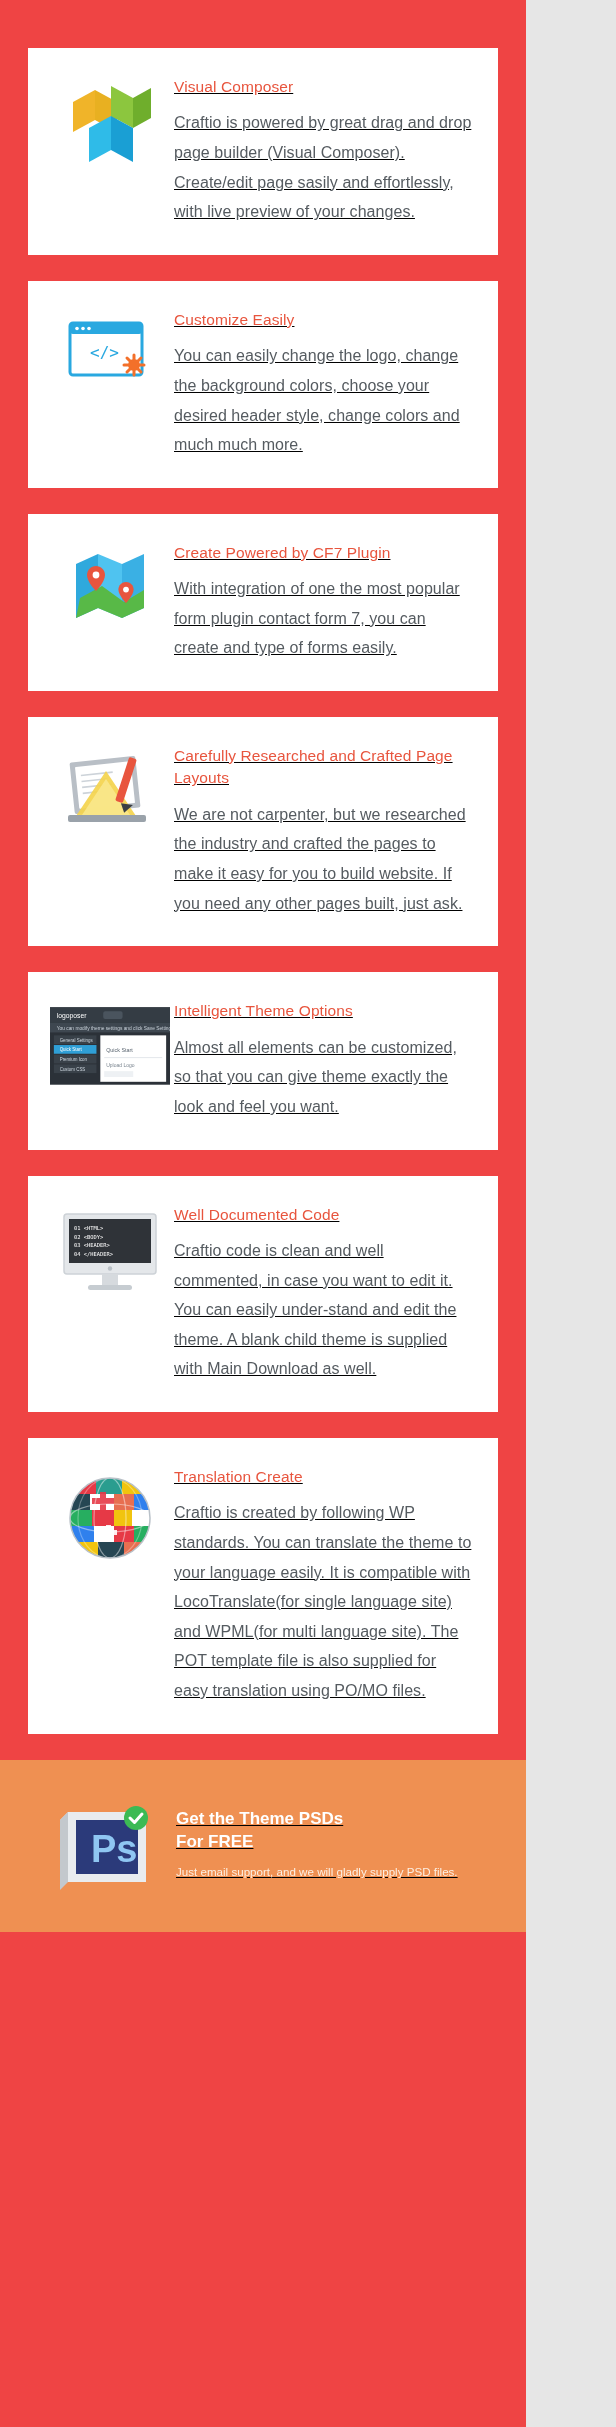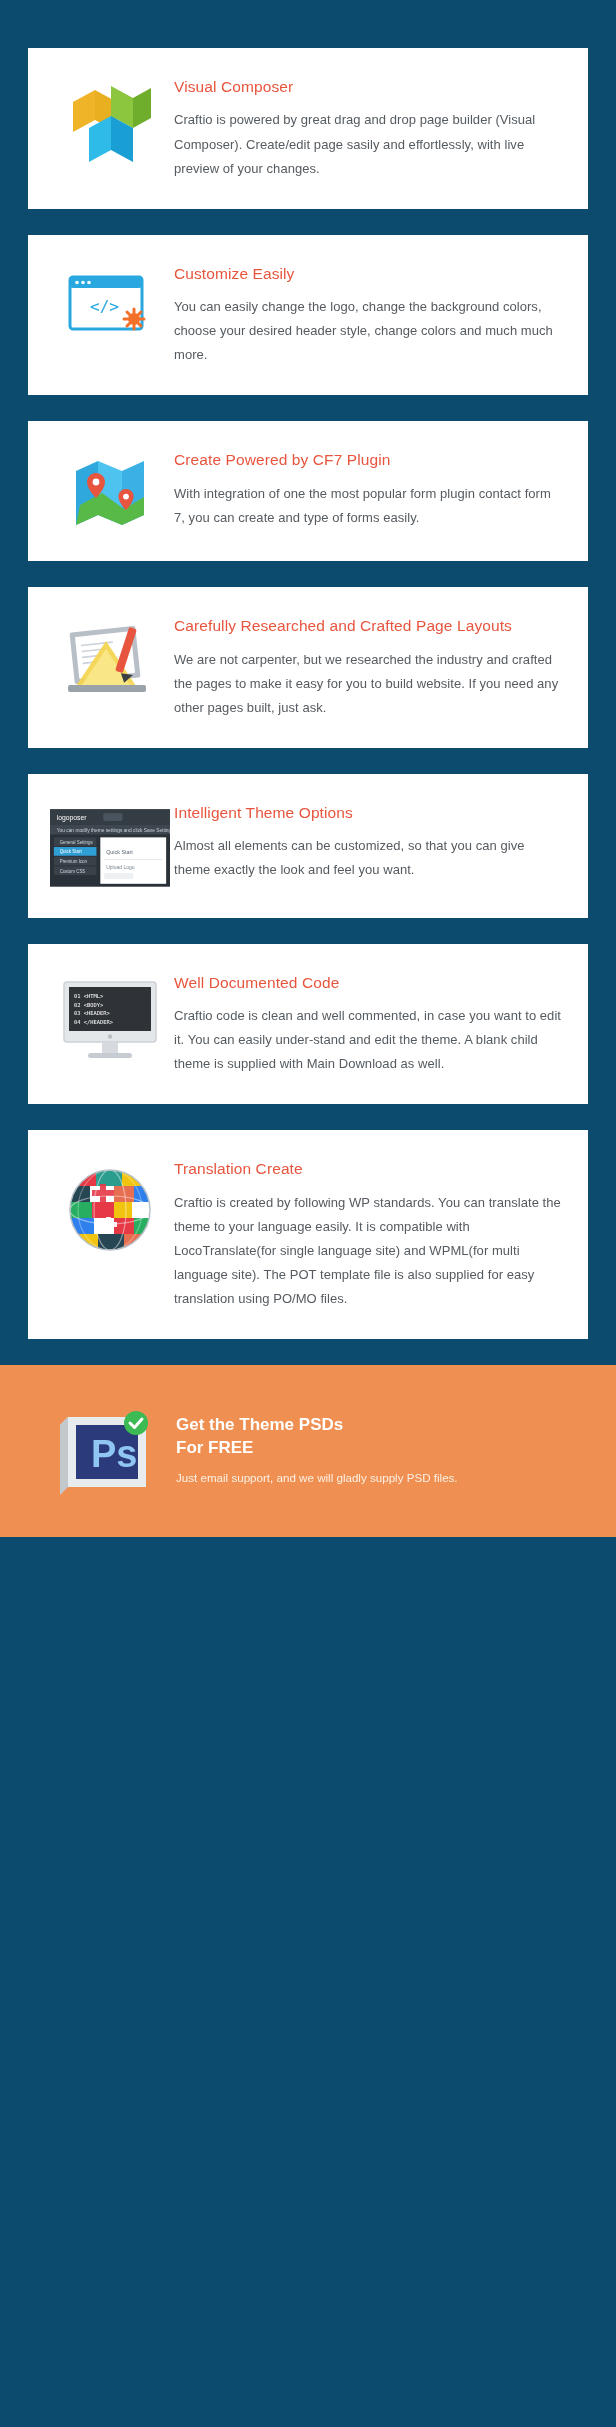--- a/index.html
+++ b/index.html
@@ -4,25 +4,26 @@
 <style>
   * { box-sizing: border-box; margin: 0; padding: 0; }
   html, body {
     width: 616px;
     background: #e6e6e6;
     font-family: "Liberation Sans", sans-serif;
   }
   body { padding: 0; }
 
   .page {
-    width: 616px;
+    width: 526px;
     min-height: 2427px;
-    background: #0c4a6e;
+    background: #ef4444;
     position: relative;
     overflow: hidden;
+    text-decoration: underline;
   }
 
   .features {
     padding: 48px 28px 0 28px;
   }
 
   .feature-card {
     background: #ffffff;
     display: flex;
     align-items: flex-start;
@@ -48,21 +49,21 @@
     color: #e8553e;
     font-size: 15.5px;
     font-weight: normal;
     line-height: 1.45;
     margin-bottom: 10px;
     letter-spacing: 0.1px;
   }
 
   .feature-desc {
     color: #555b60;
-    font-size: 13px;
+    font-size: 16px;
     line-height: 1.85;
     letter-spacing: 0.05px;
   }
 
   
   .psd-banner {
     background: #ef9052;
     display: flex;
     align-items: center;
     padding: 34px 30px 34px 38px;

